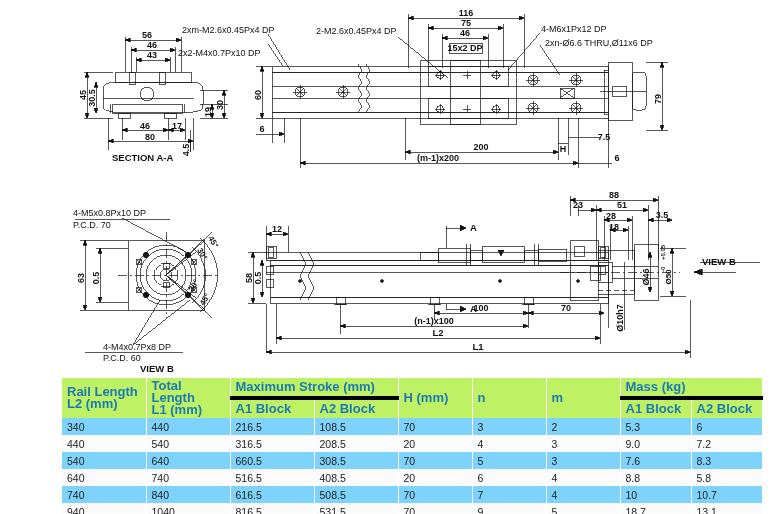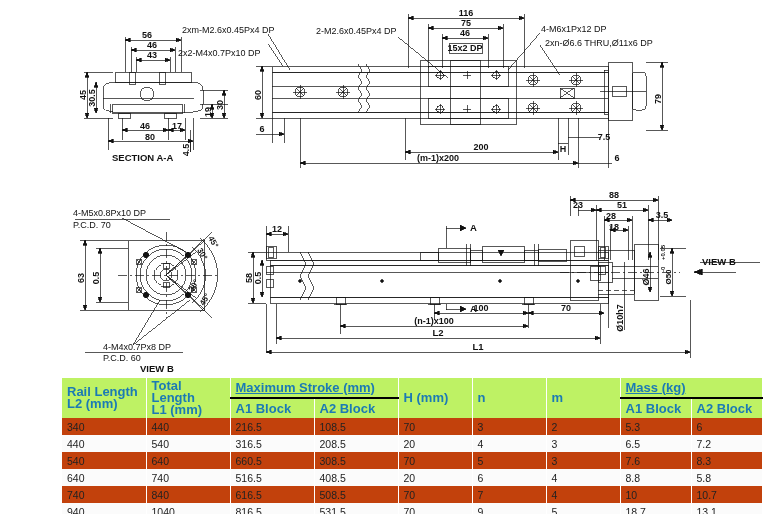--- a/index.html
+++ b/index.html
@@ -16,23 +16,23 @@
 
   
   .tbl-wrap{position:absolute;left:62px;top:378px;width:700px;}
   table.spec{border-collapse:collapse;width:700px;
              font-size:10.5px;table-layout:fixed;}
   table.spec th{color:#1b7ab5;font-weight:bold;text-align:left;
                 padding:2px 5px;vertical-align:middle;background:#bef264;
                 border-right:1px solid #ffffff;font-size:13px;line-height:12px;}
   table.spec td{padding:2.5px 5px;color:#222;border-right:1px solid #ffffff;
                 font-size:10.5px;line-height:12px;}
-  tr.rshade td{background:#c2410c;}
+  tr.rshade td{background:#7dd3fc;}
   tr.rplain td{background:#fbfbfb;}
-  .thline{border-bottom:2px solid #000000;text-decoration:underline;}
+  .thline{border-bottom:4px solid #000000;}
 
   text{font-family:"Liberation Sans","DejaVu Sans",sans-serif;}
 </style>
 </head>
 <body>
 
 <div id="root">
 
 
   <svg class="dwg" viewBox="0 0 780 375">
@@ -580,21 +580,21 @@
             <td>6</td>
           </tr>
           <tr class="rplain">
             <td>440</td>
             <td>540</td>
             <td>316.5</td>
             <td>208.5</td>
             <td>20</td>
             <td>4</td>
             <td>3</td>
-            <td>6.5</td>
+            <td>9.0</td>
             <td>7.2</td>
           </tr>
           <tr class="rshade">
             <td>540</td>
             <td>640</td>
             <td>660.5</td>
             <td>308.5</td>
             <td>70</td>
             <td>5</td>
             <td>3</td>

